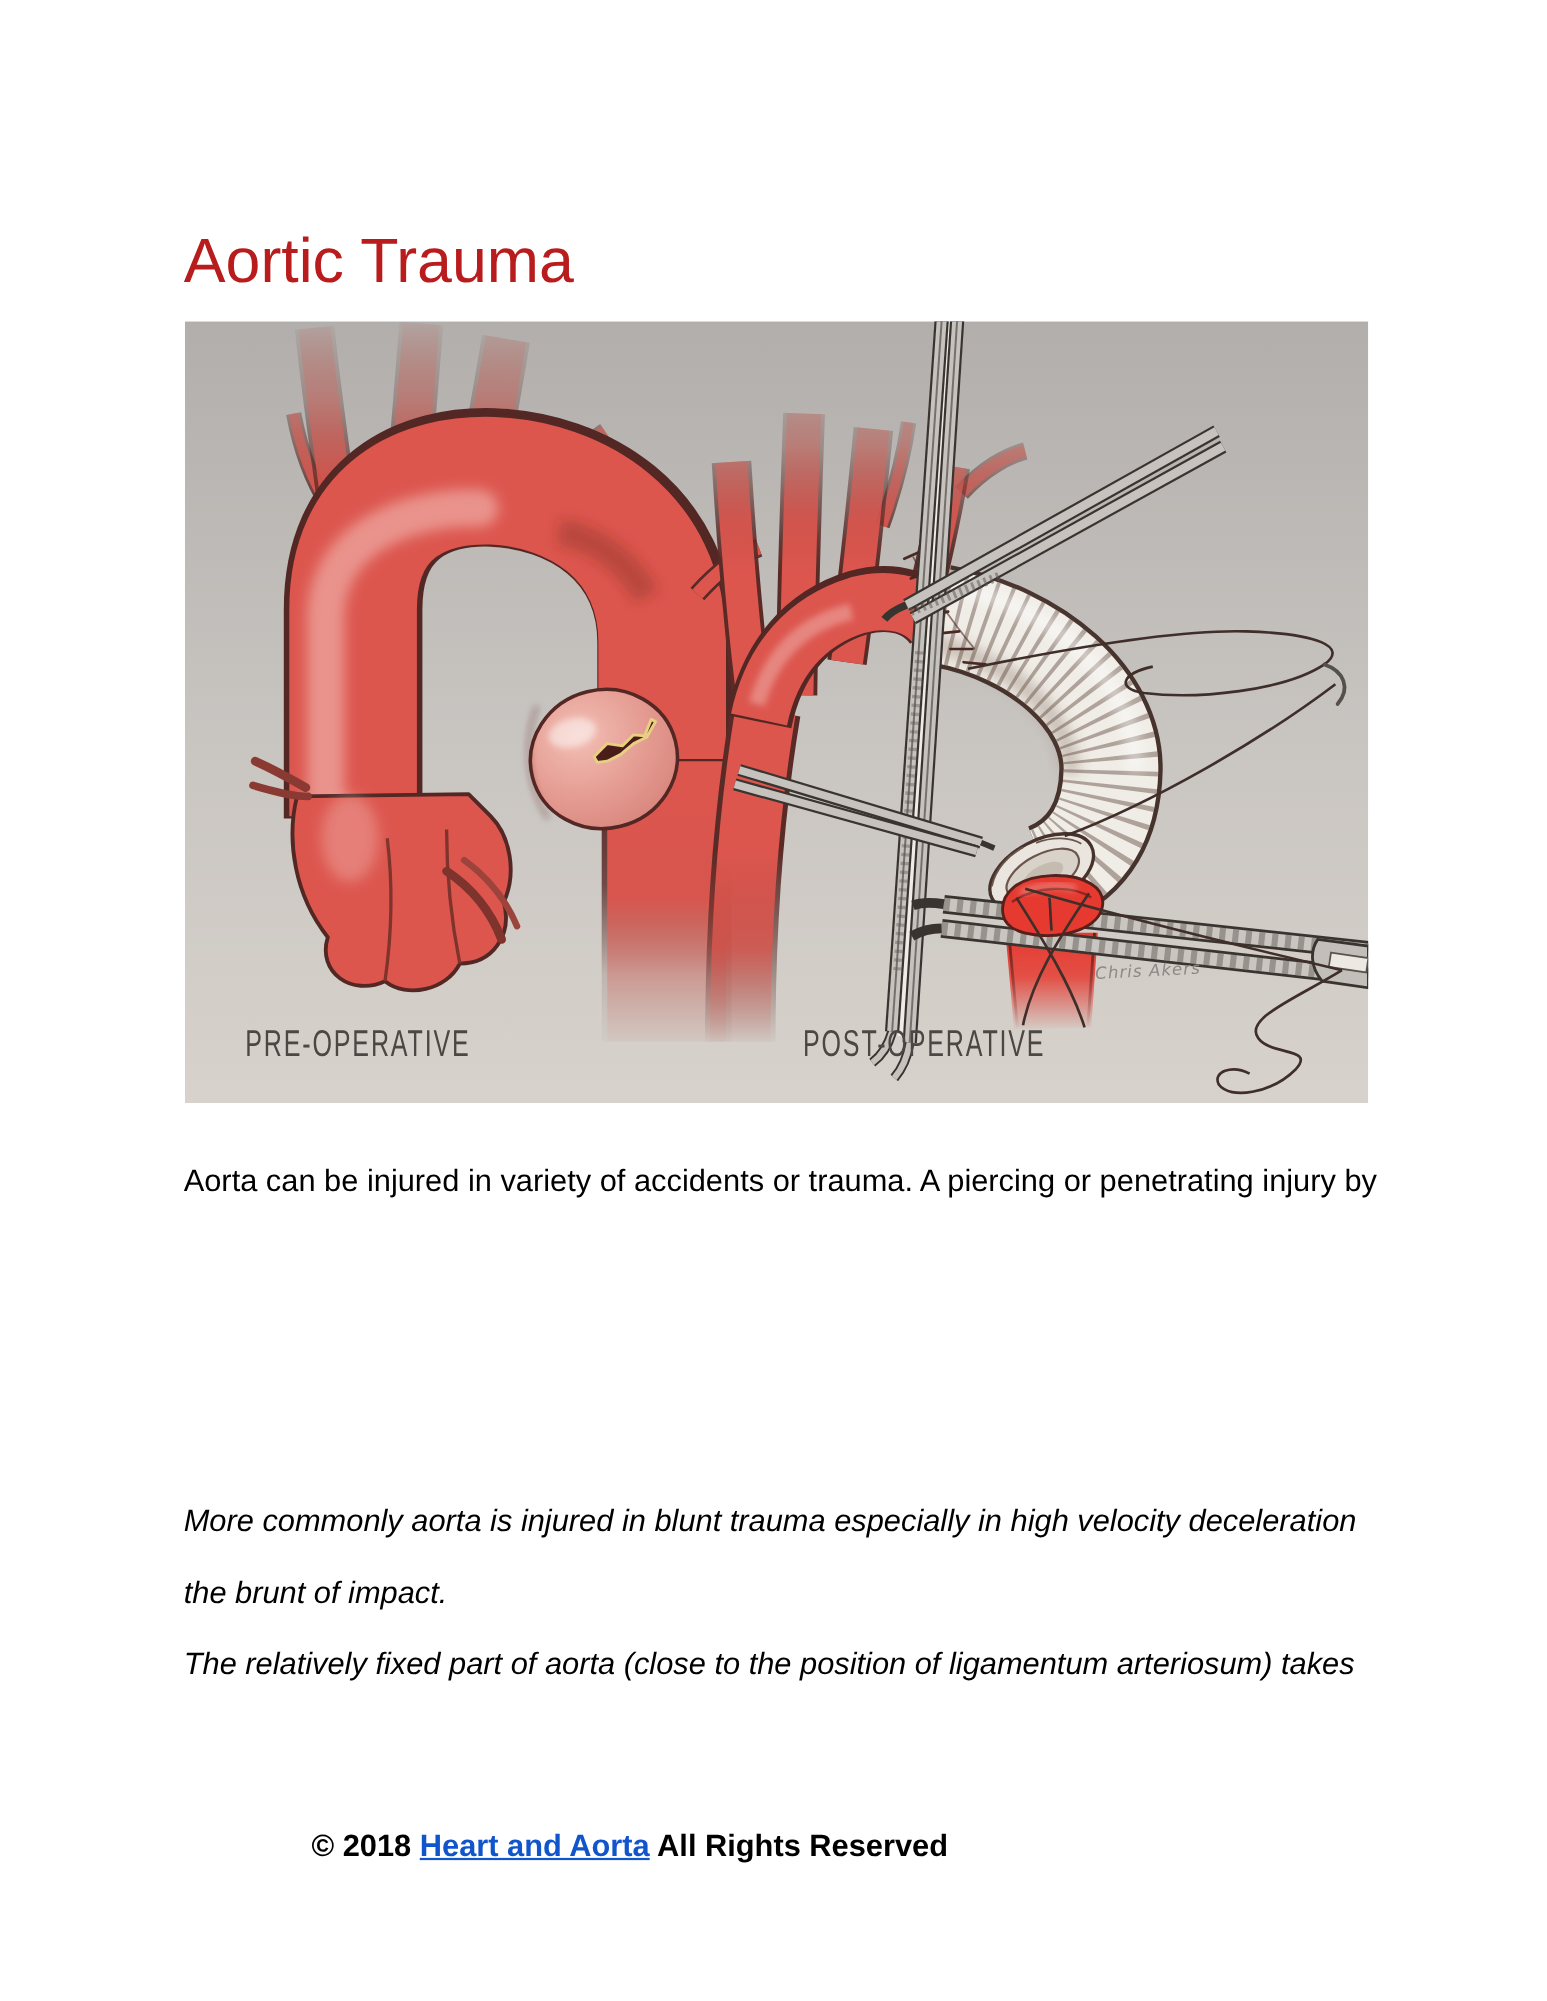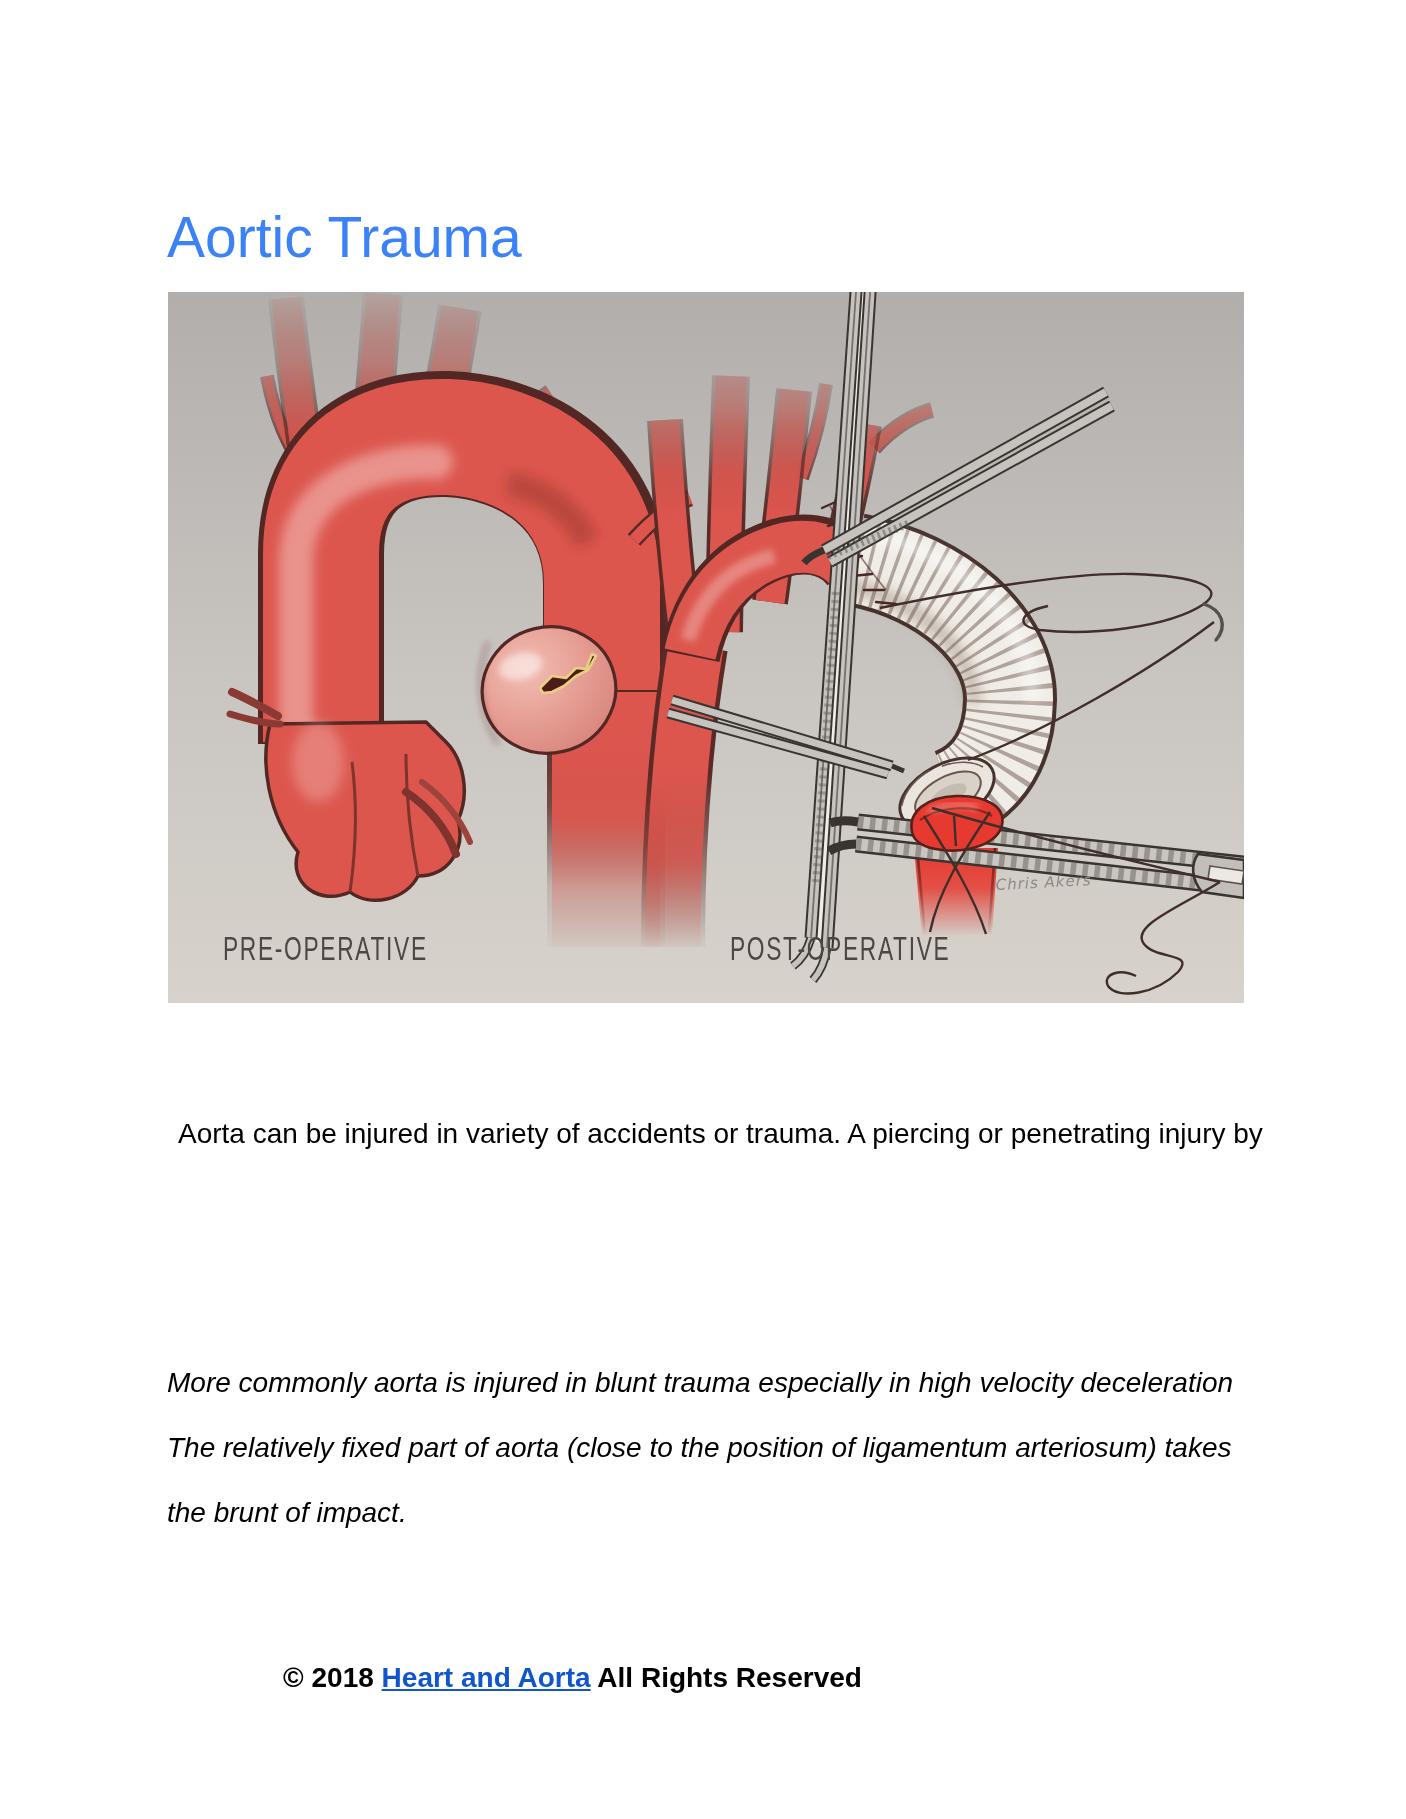--- a/index.html
+++ b/index.html
@@ -2,34 +2,34 @@
 <html><head>
 <meta charset="utf-8">
 <style>
   html,body{margin:0;padding:0;background:#ffffff;}
   body{
     width:1406px;height:1819px;position:relative;overflow:hidden;
     font-family:"Liberation Sans","DejaVu Sans",sans-serif;color:#000;
   }
   .page-title{
     position:absolute;left:167px;top:166px;
-    font-size:57px;line-height:66px;font-weight:400;color:#3b82f6;
+    font-size:57px;line-height:66px;font-weight:400;color:#b91c1c;
     letter-spacing:0;
   }
   .figure-wrap{
     position:absolute;left:168px;top:292px;width:1076px;height:711px;
     overflow:hidden;
   }
   .figure-wrap svg{display:block;}
   .body-par{
     position:absolute;left:167px;width:1140px;
     font-size:28px;line-height:65px;color:#000;
   }
   .body-par .line{white-space:nowrap;}
-  .par1{top:1101px;margin-left:11px;}
+  .par1{top:1041px;}
   .par2{top:1350px;font-style:italic;}
   .footer{
     position:absolute;left:0;top:1661px;width:1145px;
     text-align:center;font-size:28px;line-height:34px;font-weight:700;
     white-space:pre-wrap;
   }
   .footer a{color:#1155cc;text-decoration:underline;font-weight:700;}
   .fig-label{
     font-size:34px;letter-spacing:2.5px;fill:#4c4744;font-weight:400;
     font-family:"Liberation Sans","DejaVu Sans",sans-serif;
@@ -279,17 +279,17 @@
   <text class="fig-label" transform="translate(562,668) scale(0.67,1)">POST-OPERATIVE</text>
 </svg>
 </div>
 
 <div class="body-par par1">
   <div class="line">Aorta can be injured in variety of accidents or trauma. A piercing or penetrating injury by</div>
 </div>
 
 <div class="body-par par2">
   <div class="line">More commonly aorta is injured in blunt trauma especially in high velocity deceleration</div>
+  <div class="line">the brunt of impact.</div>
   <div class="line">The relatively fixed part of aorta (close to the position of ligamentum arteriosum) takes</div>
-  <div class="line">the brunt of impact.</div>
 </div>
 
 <div class="footer"><span>© 2018 </span><a href="#">Heart and Aorta</a><span> All Rights Reserved</span></div>
 
 </body></html>

